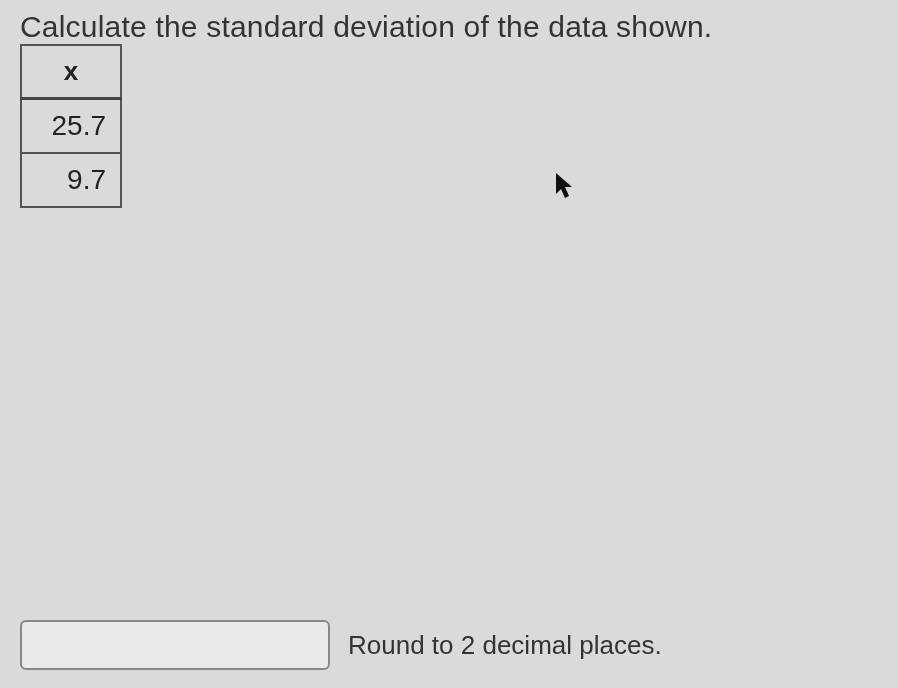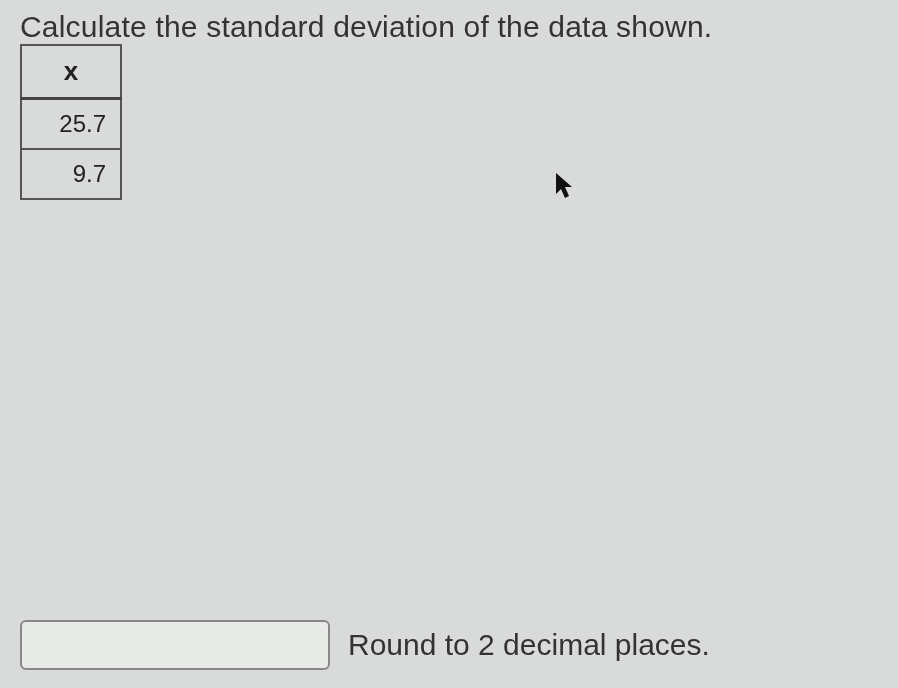--- a/index.html
+++ b/index.html
@@ -32,21 +32,21 @@
       font-size: 26px;
       font-weight: 700;
       text-align: center;
       color: #222;
       background: #d8dbd9;
       border-bottom: 3px solid #444;
     }
     .data-table td {
       border: 2px solid #555;
       padding: 10px 14px;
-      font-size: 24px;
+      font-size: 28px;
       text-align: right;
       color: #222;
       background: #d8dbd9;
       min-width: 100px;
     }
     .answer-row {
       position: absolute;
       bottom: 18px;
       left: 20px;
       display: flex;
@@ -57,21 +57,21 @@
       width: 310px;
       height: 50px;
       border: 2px solid #888;
       border-radius: 6px;
       background: #e8eae8;
       font-size: 24px;
       padding: 0 10px;
       color: #222;
     }
     .round-label {
-      font-size: 30px;
+      font-size: 26px;
       color: #333;
     }
     .cursor {
       position: absolute;
       top: 172px;
       left: 555px;
       pointer-events: none;
     }
     .cursor svg {
       width: 20px;

